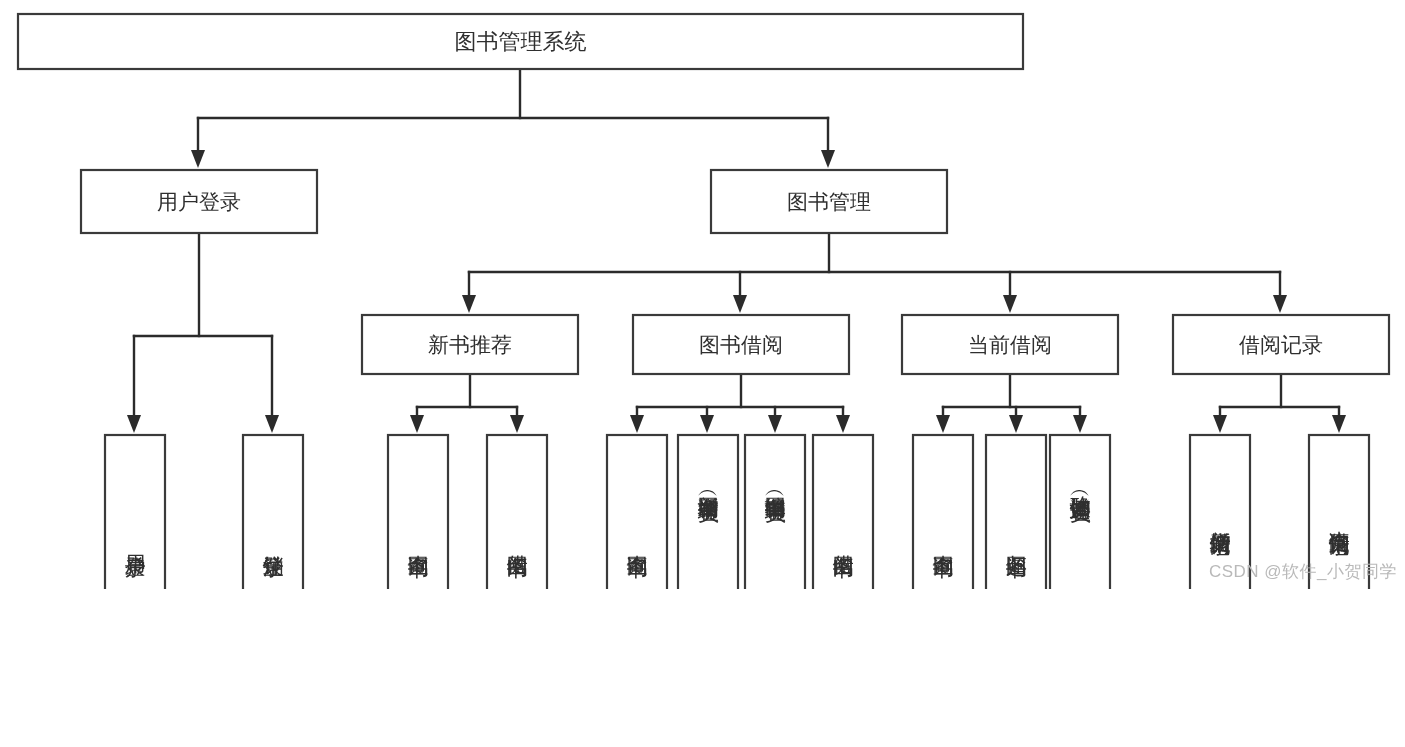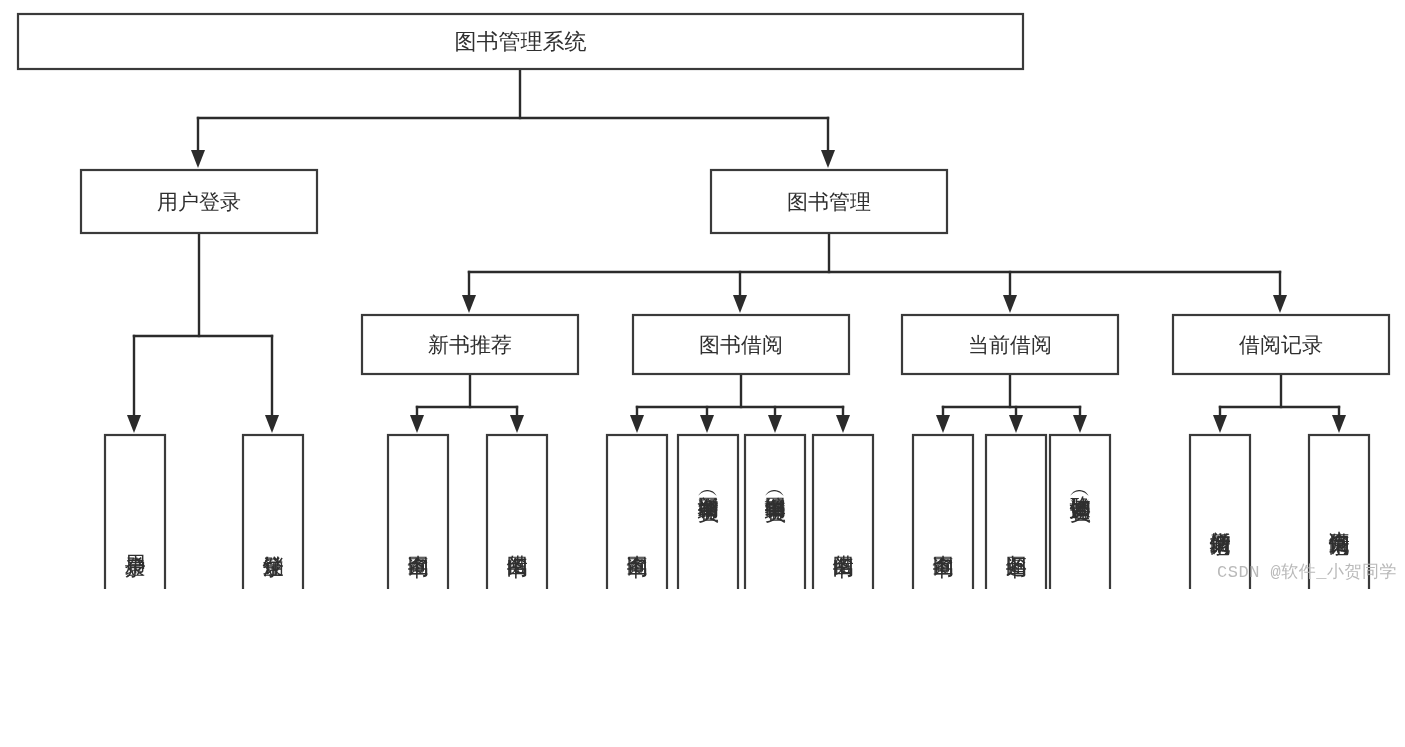--- a/index.html
+++ b/index.html
@@ -69,21 +69,21 @@
     font-size: 21px;
     line-height: 1.08;
     color: #2f2f2f;
     letter-spacing: 1px;
     white-space: nowrap;
   }
   .watermark {
     position: absolute;
     right: 8px;
     bottom: 6px;
-    font-family: Liberation Mono, monospace;
+    font-family: Liberation Sans, sans-serif;
     font-size: 17px;
     color: #b9b9b9;
     letter-spacing: 0.5px;
     user-select: none;
   }
 </style>
 </head>
 <body>
 
 <div id="diagram-root">

